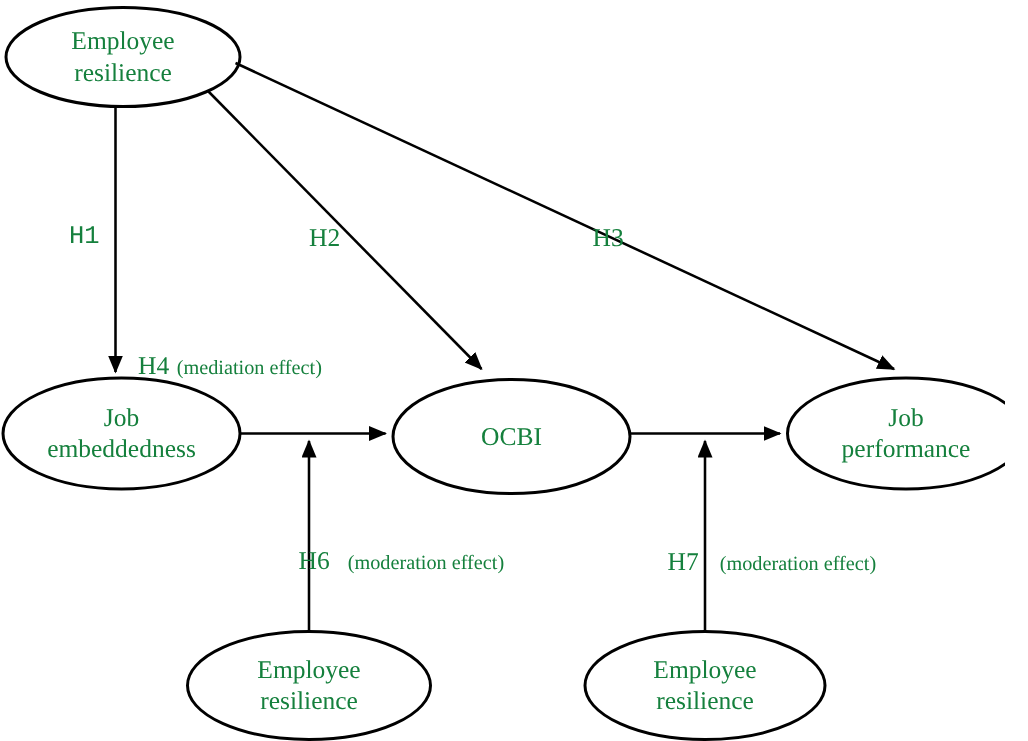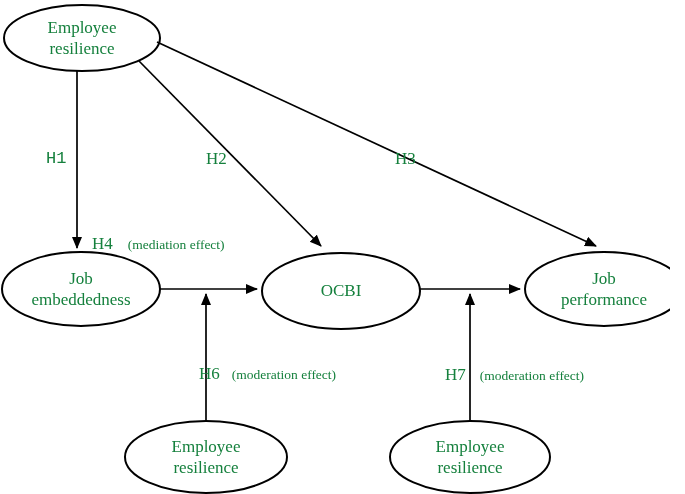--- a/index.html
+++ b/index.html
@@ -38,21 +38,21 @@
   .hgroup {
     position: absolute;
     white-space: nowrap;
   }
   .hgroup .h {
     font-size: 17px;
   }
   .hgroup .note {
     font-size: 13.5px;
   }
-  .gap5  { margin-left: 15px; }
+  .gap5  { margin-left: 5px; }
   .gap12 { margin-left: 12px; }
   .gap14 { margin-left: 14px; }
 </style>
 </head>
 <body>
 
 <div class="diagram">
 
   <svg width="685" height="494" viewBox="0 0 685 494">
     <defs>

